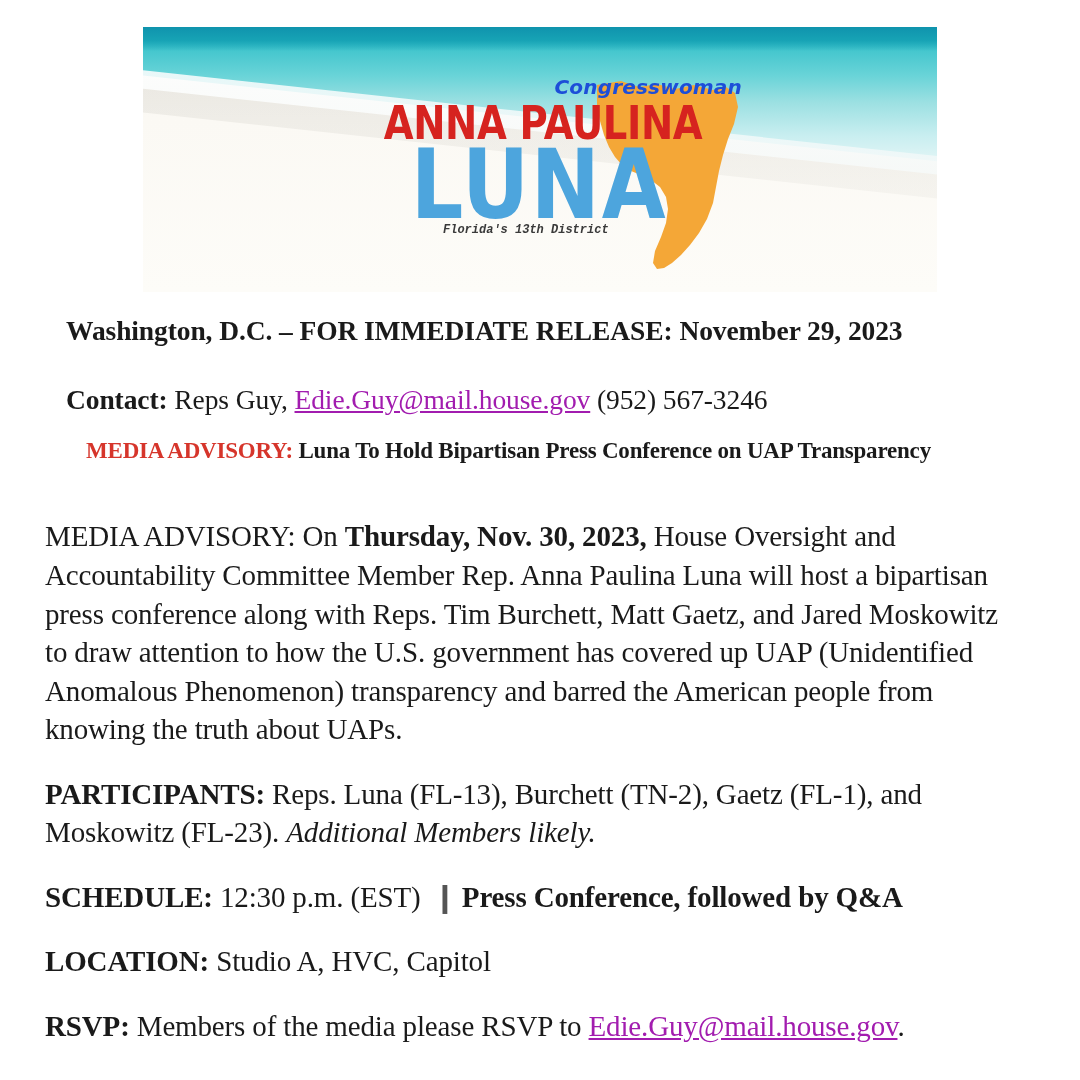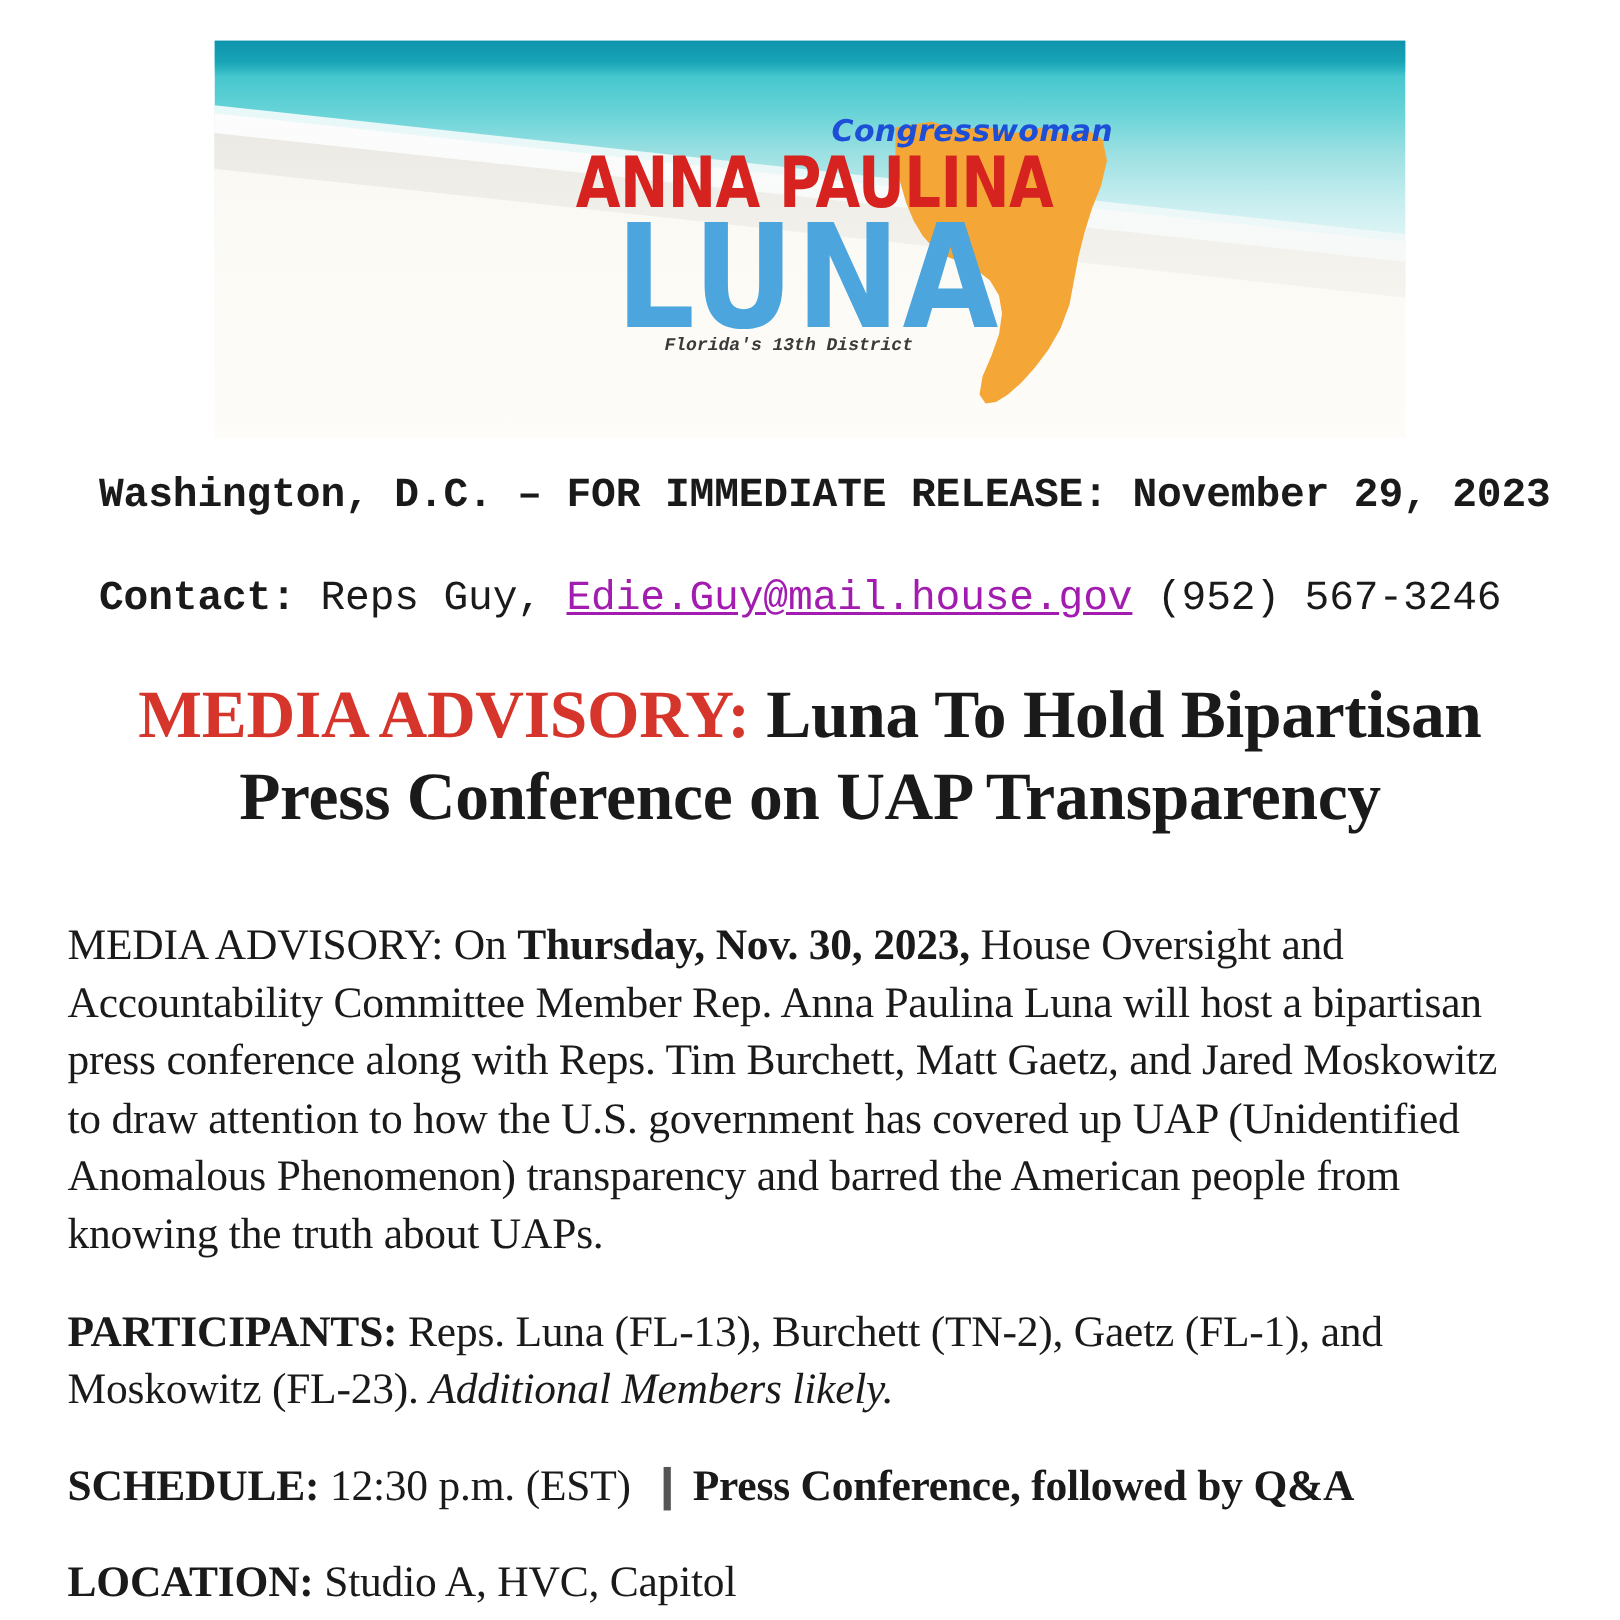--- a/index.html
+++ b/index.html
@@ -153,35 +153,34 @@
     left: 0;
     top: 305px;
     width: 1080px;
   }
   .indent-line {
     margin: 0 16px 0 66px;
     font-size: 27.5px;
     font-weight: 700;
     line-height: 1.28;
     letter-spacing: -0.1px;
-    font-family: Liberation Mono, monospace;
   }
   .dateline { margin-top: 8px; }
   .contact-line { margin-top: 34px; }
   .contact-line .reg { font-weight: 400; }
 
   a.mail, .mail {
     color: #a21caf;
     text-decoration: underline;
   }
 
   .headline {
-    margin: 32px 86px 0 86px;
-    text-align: center;
-    font-size: 45px;
+    margin: 20px 86px 0 86px;
+    text-align: left;
+    font-size: 23px;
     font-weight: 700;
     line-height: 1.22;
     letter-spacing: -0.2px;
   }
   .headline .tag { color: #D6352B; }
 
   .para {
     margin: 38px 58px 0 45px;
     font-size: 29px;
     line-height: 1.33;
@@ -238,14 +237,15 @@
   <h1 class="headline"><span class="tag">MEDIA ADVISORY:</span><span> Luna To Hold Bipartisan Press Conference on UAP Transparency</span></h1>
 
   <p class="para lead"><span>MEDIA ADVISORY: On </span><b>Thursday, Nov. 30, 2023,</b><span> House Oversight and Accountability Committee Member Rep. Anna Paulina Luna will host a bipartisan press conference along with Reps. Tim Burchett, Matt Gaetz, and Jared Moskowitz to draw attention to how the U.S. government has covered up UAP (Unidentified Anomalous Phenomenon) transparency and barred the American people from knowing the truth about UAPs.</span></p>
 
   <p class="para section"><span class="hdr">PARTICIPANTS:</span><span> Reps. Luna (FL-13), Burchett (TN-2), Gaetz (FL-1), and Moskowitz (FL-23). </span><i>Additional Members likely.</i></p>
 
   <p class="para section"><span class="hdr">SCHEDULE:</span><span> 12:30 p.m. (EST) </span><span class="sep">❙</span><b>Press Conference, followed by Q&amp;A</b></p>
 
   <p class="para section"><span class="hdr">LOCATION:</span><span> Studio A, HVC, Capitol</span></p>
 
+  <p class="para section"><span class="hdr">RSVP:</span><span> Members of the media please RSVP to </span><span class="mail">Edie.Guy@mail.house.gov</span><span>.</span></p>
 
 </div>
 
 </body></html>

